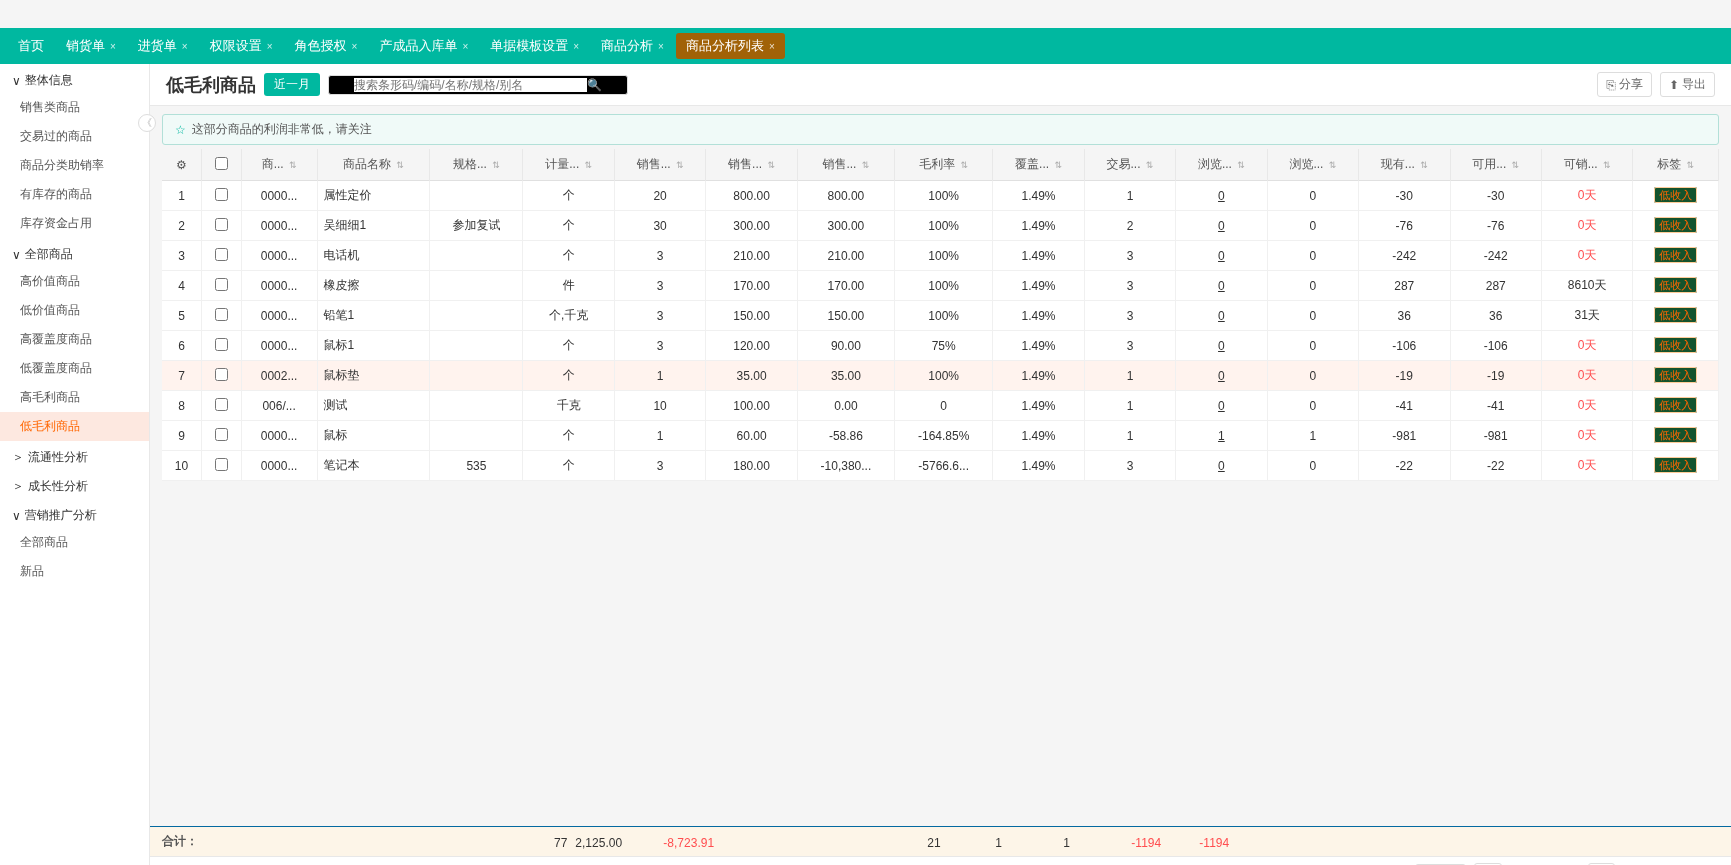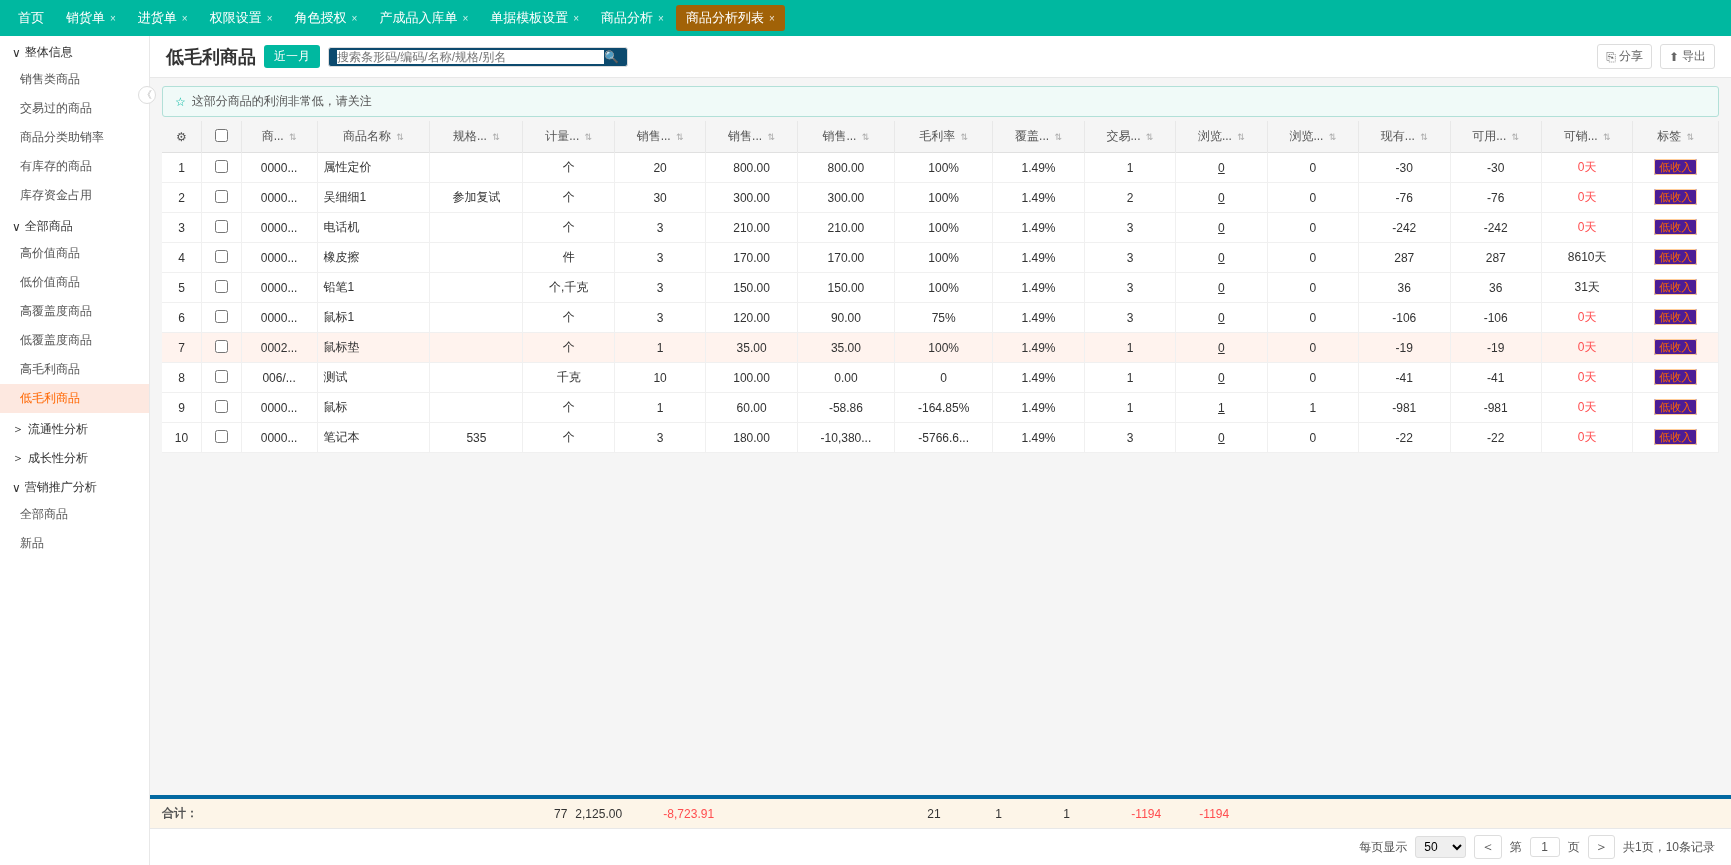--- a/index.html
+++ b/index.html
@@ -6,20 +6,21 @@
     body { font-family: 'Microsoft YaHei', Arial, sans-serif; font-size: 12px; background: #f5f5f5; color: #333; }
 
     
     .top-nav {
       background: #00b8a0;
       display: flex;
       align-items: center;
       height: 36px;
       padding: 0 8px;
       gap: 2px;
+      margin-top: 28px;
     }
     .top-nav .nav-item {
       color: #fff;
       padding: 4px 10px;
       cursor: pointer;
       font-size: 13px;
       border-radius: 3px;
       white-space: nowrap;
       display: flex;
       align-items: center;
@@ -87,22 +88,22 @@
       border-radius: 3px;
       padding: 3px 10px;
       cursor: pointer;
       font-size: 12px;
     }
     .search-box {
       display: flex;
       align-items: center;
       border: 1px solid #ddd;
       border-radius: 3px;
-      padding: 2px 8px;
-      background: #0c4a6e;
+      padding: 2px 25px;
+      background: #000000;
       flex: 1;
       max-width: 300px;
     }
     .search-box input {
       border: none;
       outline: none;
       font-size: 12px;
       width: 100%;
       color: #999;
     }
@@ -176,37 +177,37 @@
     }
     tbody tr.highlighted { background: #fff3ee; }
     tbody td {
       padding: 6px 6px;
       text-align: center;
       border-right: 1px solid #f0f0f0;
       white-space: nowrap;
     }
     .td-left { text-align: left; }
     .orange-tag {
-      background: #4c1d95;
+      background: #14532d;
       color: #ff6600;
       border: 1px solid #ffcc99;
       border-radius: 2px;
       padding: 1px 4px;
       font-size: 11px;
     }
     .underline { text-decoration: underline; cursor: pointer; color: #333; }
     .checkbox { cursor: pointer; }
 
     
     .table-footer {
       background: #fdf5e8;
-      border-top: 4px solid #0369a1;
+      border-top: 1px solid #0369a1;
       padding: 6px 12px;
       display: flex;
-      align-items: center;
+      align-items: flex-end;
       gap: 8px;
       font-size: 12px;
     }
     .footer-label { color: #555; font-weight: bold; }
 
     
     .pagination-bar {
       background: #fff;
       border-top: 1px solid #e8e8e8;
       padding: 6px 16px;

